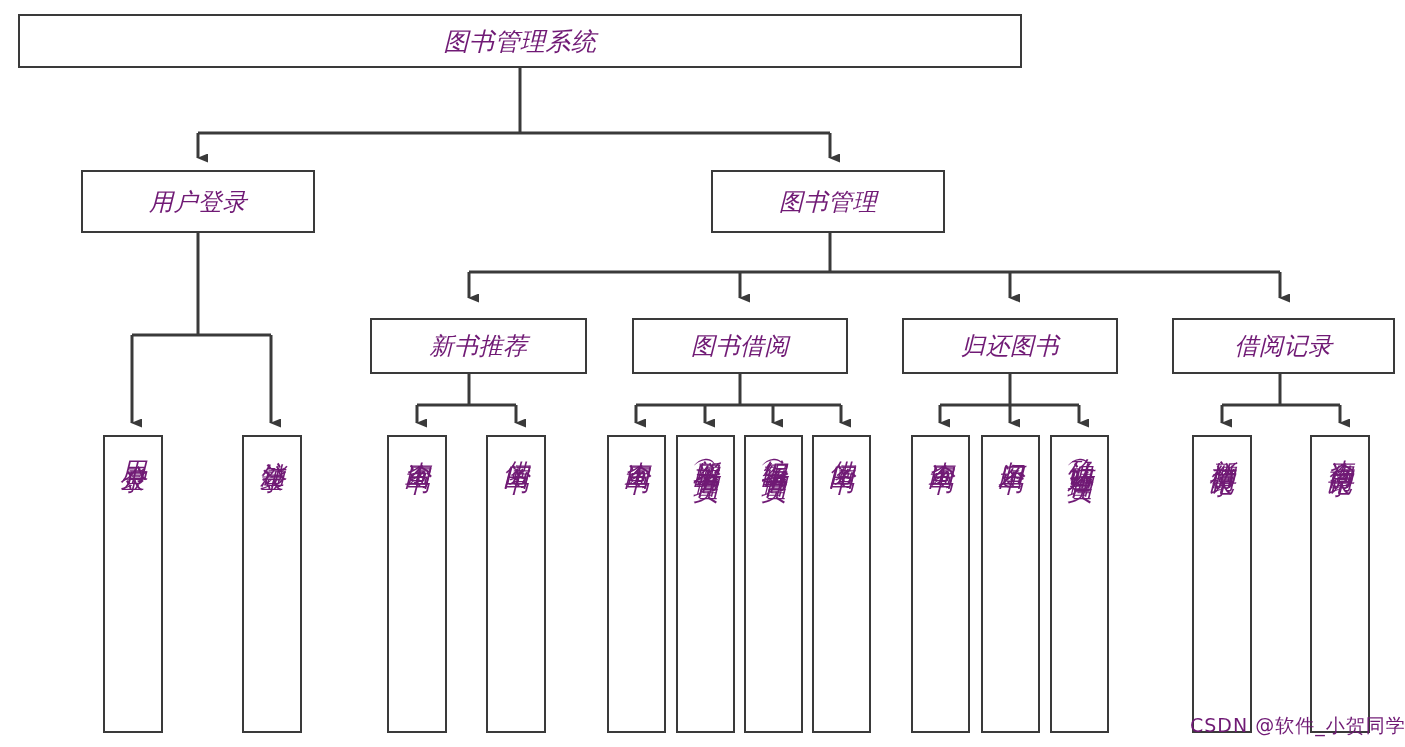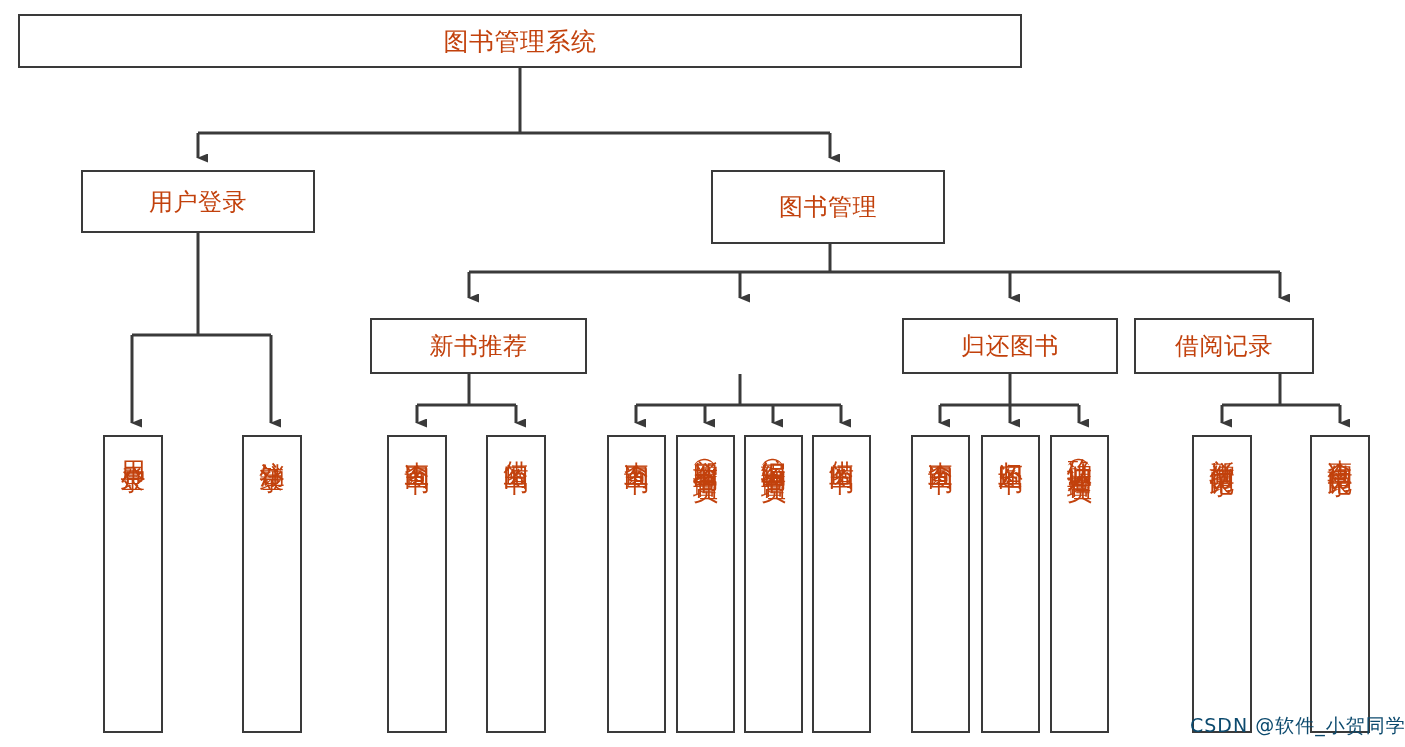--- a/index.html
+++ b/index.html
@@ -30,24 +30,25 @@
     position: absolute;
     box-sizing: border-box;
     background: #ffffff;
     border: 2px solid #3a3a3a;
     display: flex;
     align-items: center;
     justify-content: center;
     z-index: 2;
   }
   .node-label {
-    color: #c2410c;
+    color: #701a75;
     letter-spacing: 0.5px;
     white-space: nowrap;
     line-height: 1.0;
+    font-style: italic;
   }
   .node.horizontal .node-label {
     font-size: 24px;
   }
   .node.root .node-label {
     font-size: 25px;
   }
   .node.vertical {
     align-items: flex-start;
     justify-content: center;
@@ -60,21 +61,21 @@
     letter-spacing: 3px;
     line-height: 1.0;
     padding-top: 4px;
   }
   .node.vertical.tall-text .node-label {
     padding-top: 2px;
   }
   .watermark {
     position: absolute;
     z-index: 5;
-    color: #0c4a6e;
+    color: #701a75;
     font-size: 19px;
     letter-spacing: 1px;
     white-space: nowrap;
     pointer-events: none;
   }
 </style>
 </head>
 <body>
 
 <div id="diagram-canvas">
@@ -129,31 +130,34 @@
     </g>
   </svg>
 
   <div class="node root horizontal" style="left:18px; top:14px; width:1004px; height:54px;">
     <span class="node-label">图书管理系统</span>
   </div>
 
   <div class="node horizontal" style="left:81px; top:170px; width:234px; height:63px;">
     <span class="node-label">用户登录</span>
   </div>
-  <div class="node horizontal" style="left:711px; top:170px; width:234px; height:74px;">
+  <div class="node horizontal" style="left:711px; top:170px; width:234px; height:63px;">
     <span class="node-label">图书管理</span>
   </div>
 
   <div class="node horizontal" style="left:370px; top:318px; width:217px; height:56px;">
     <span class="node-label">新书推荐</span>
   </div>
+  <div class="node horizontal" style="left:632px; top:318px; width:216px; height:56px;">
+    <span class="node-label">图书借阅</span>
+  </div>
   <div class="node horizontal" style="left:902px; top:318px; width:216px; height:56px;">
     <span class="node-label">归还图书</span>
   </div>
-  <div class="node horizontal" style="left:1134px; top:318px; width:180px; height:56px;">
+  <div class="node horizontal" style="left:1172px; top:318px; width:223px; height:56px;">
     <span class="node-label">借阅记录</span>
   </div>
 
   <div class="node vertical" style="left:103px; top:435px; width:60px; height:298px;">
     <span class="node-label">用户登录</span>
   </div>
   <div class="node vertical" style="left:242px; top:435px; width:60px; height:298px;">
     <span class="node-label">注销登录</span>
   </div>
 

